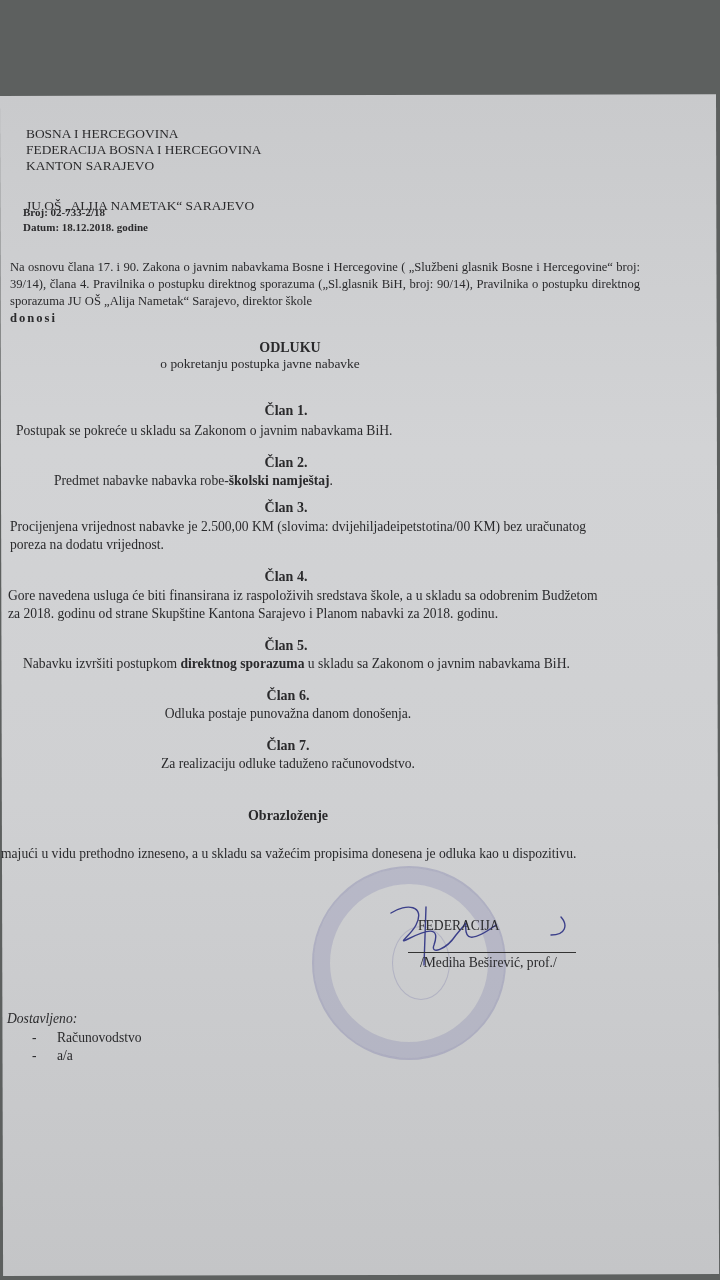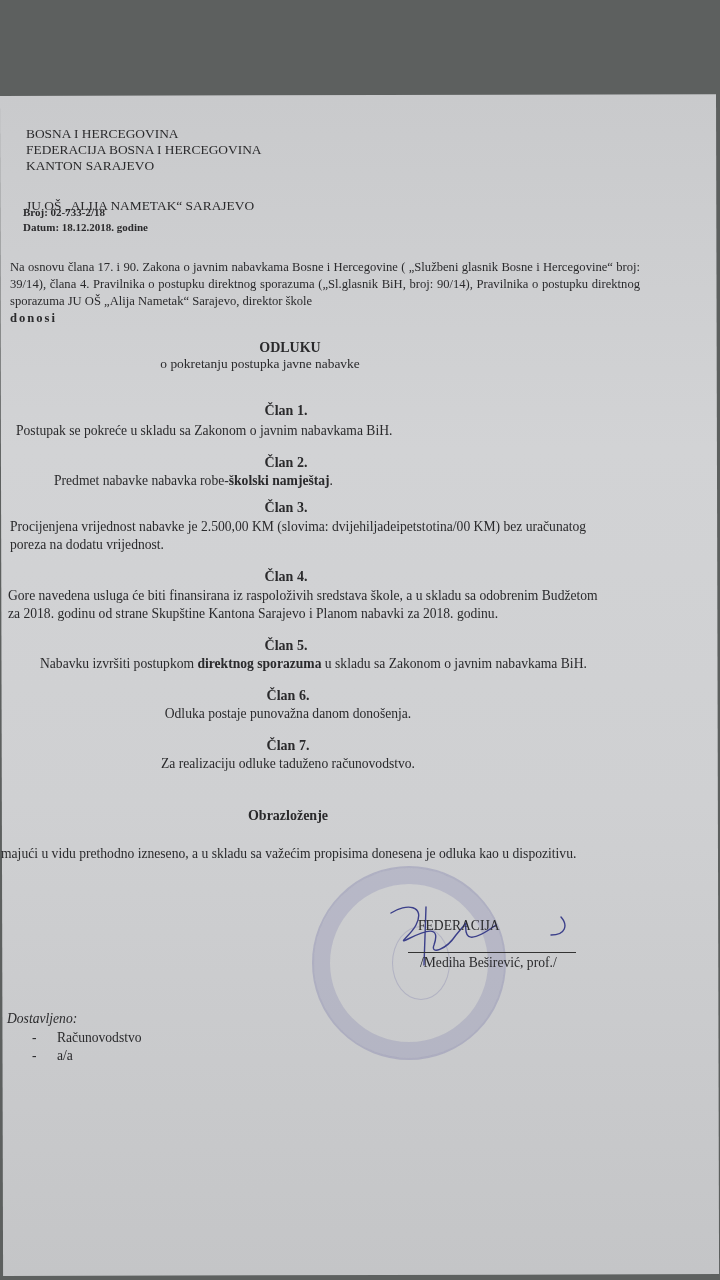--- a/index.html
+++ b/index.html
@@ -106,21 +106,21 @@
 
 <div class="center clan" style="top:500px; left:-4px;">Član 3.</div>
 <div class="abs body-text" style="left:10px; top:519px;">Procijenjena vrijednost nabavke je 2.500,00 KM (slovima: dvijehiljadeipetstotina/00 KM) bez uračunatog</div>
 <div class="abs body-text" style="left:10px; top:537px;">poreza na dodatu vrijednost.</div>
 
 <div class="center clan" style="top:569px; left:-4px;">Član 4.</div>
 <div class="abs body-text" style="left:8px; top:588px;">Gore navedena usluga će biti finansirana iz raspoloživih sredstava škole, a u skladu sa odobrenim Budžetom</div>
 <div class="abs body-text" style="left:8px; top:606px;">za 2018. godinu od strane Skupštine Kantona Sarajevo i Planom nabavki za 2018. godinu.</div>
 
 <div class="center clan" style="top:638px; left:-4px;">Član 5.</div>
-<div class="abs body-text" style="left:40px; top:656px;">
+<div class="abs body-text" style="left:23px; top:656px;">
   <span>Nabavku izvršiti postupkom </span><span class="bold">direktnog sporazuma</span><span> u skladu sa Zakonom o javnim nabavkama BiH.</span>
 </div>
 
 <div class="center clan" style="top:688px; left:-2px;">Član 6.</div>
 <div class="center body-text" style="top:706px; left:-2px;">Odluka postaje punovažna danom donošenja.</div>
 
 <div class="center clan" style="top:738px; left:-2px;">Član 7.</div>
 <div class="center body-text" style="top:756px; left:-2px;">Za realizaciju odluke taduženo računovodstvo.</div>
 
 <div class="center bold" style="top:808px; left:-2px; font-size:14px;">Obrazloženje</div>

